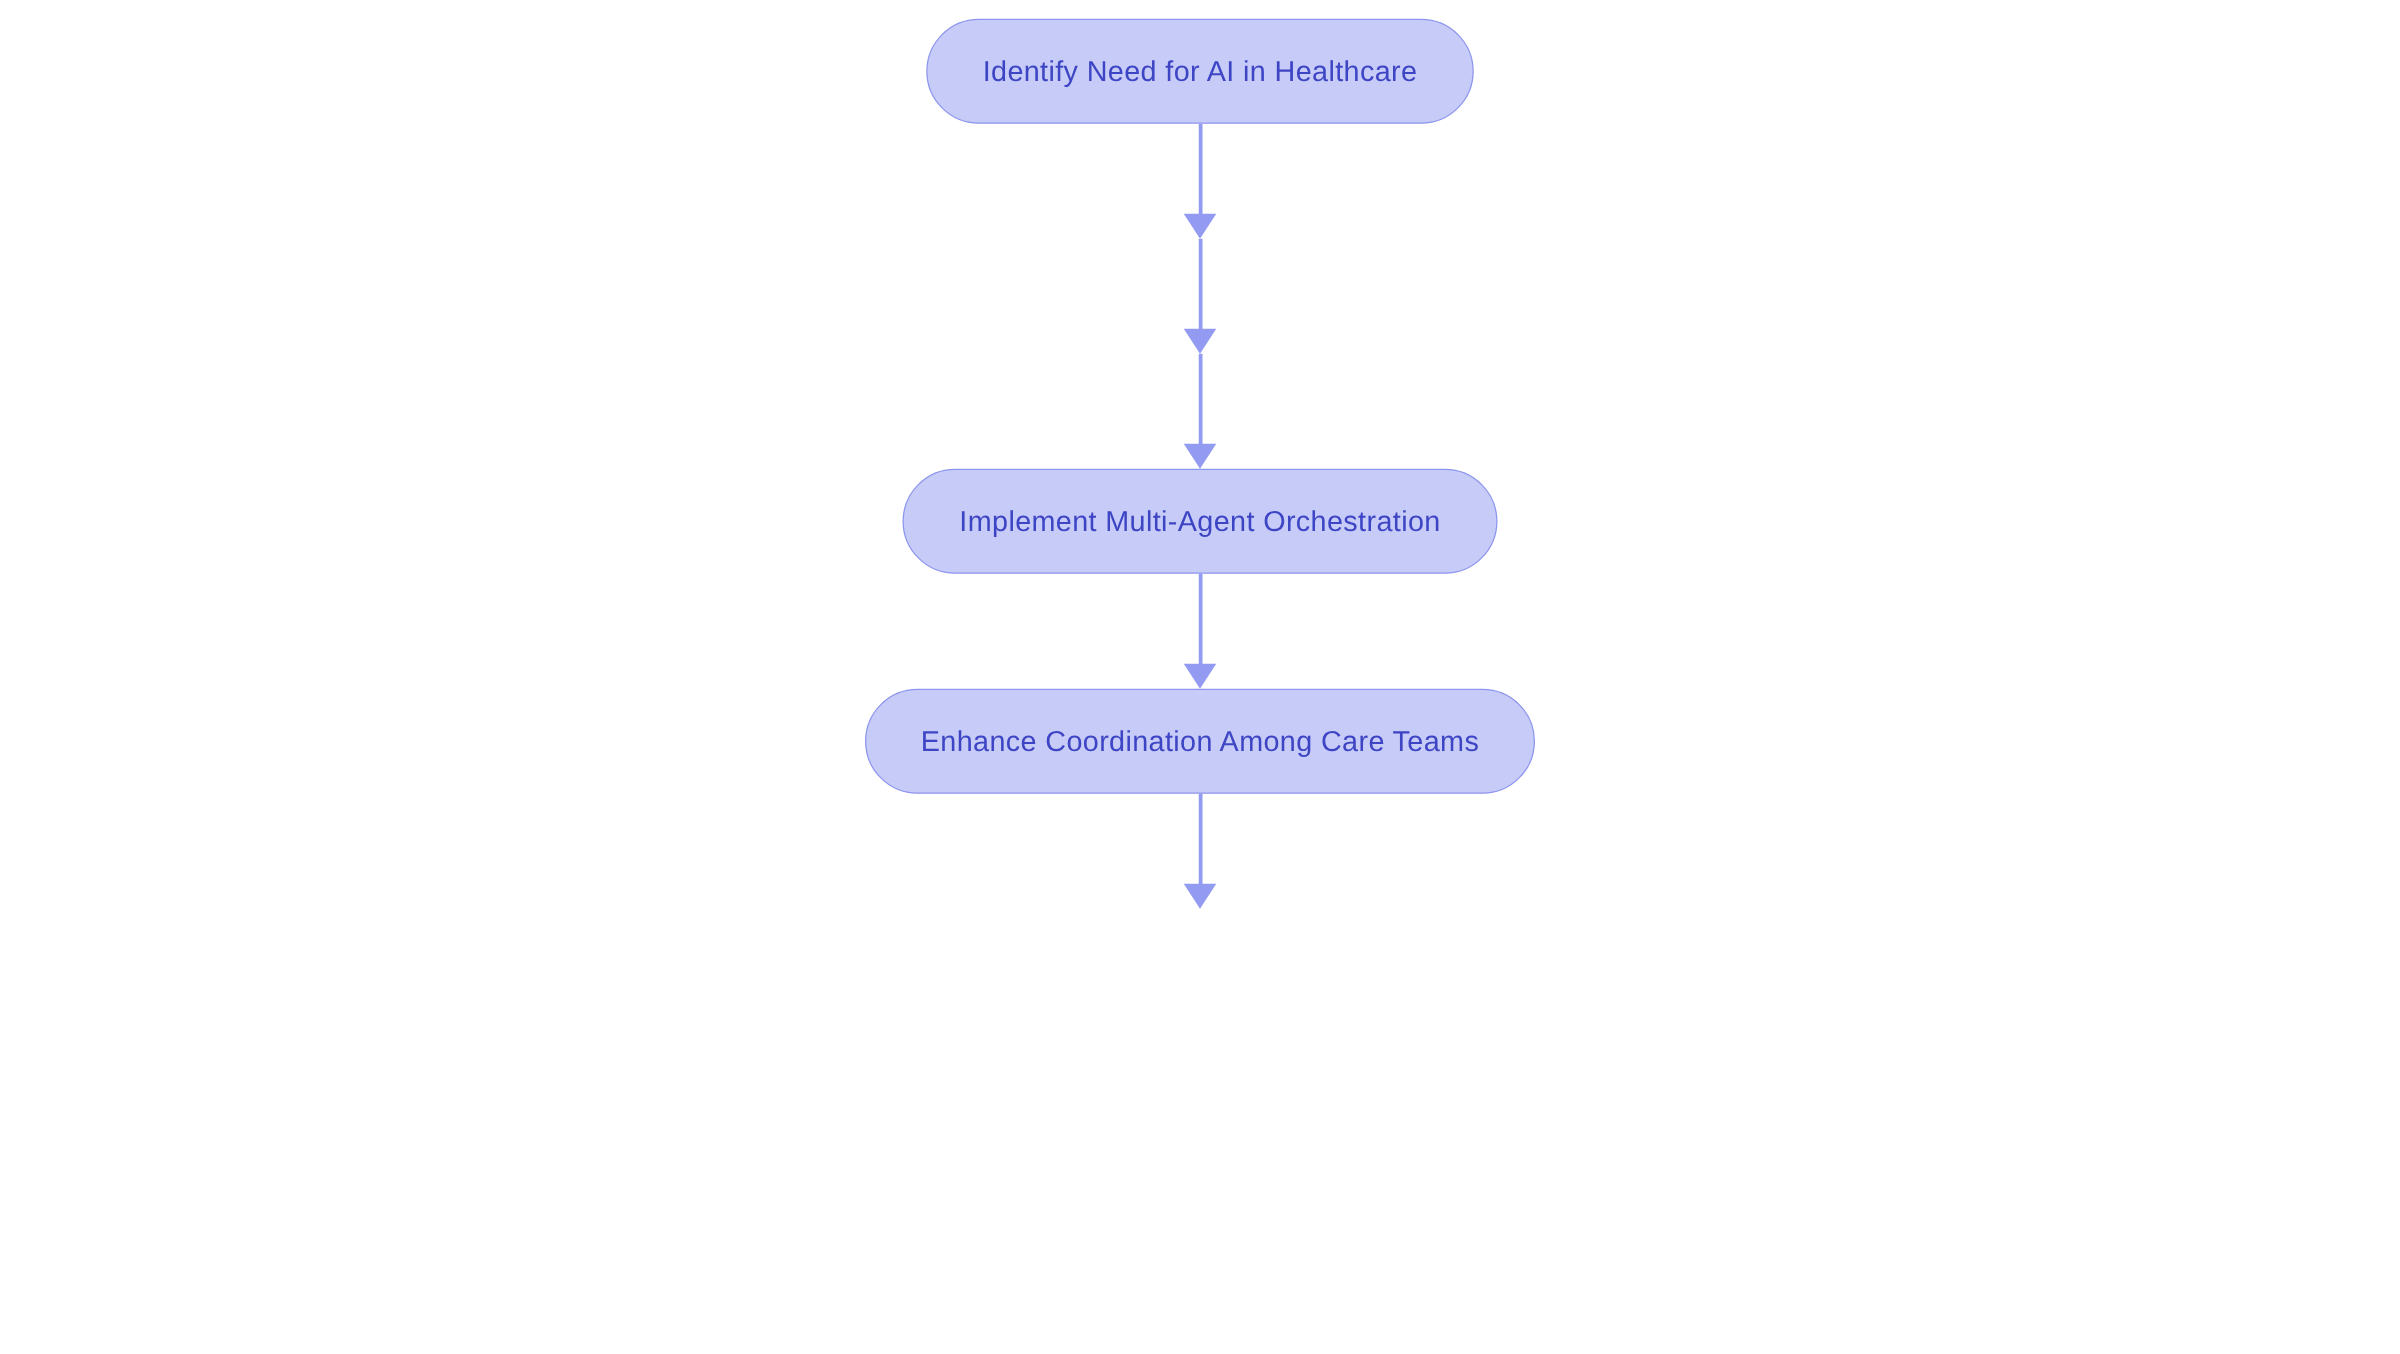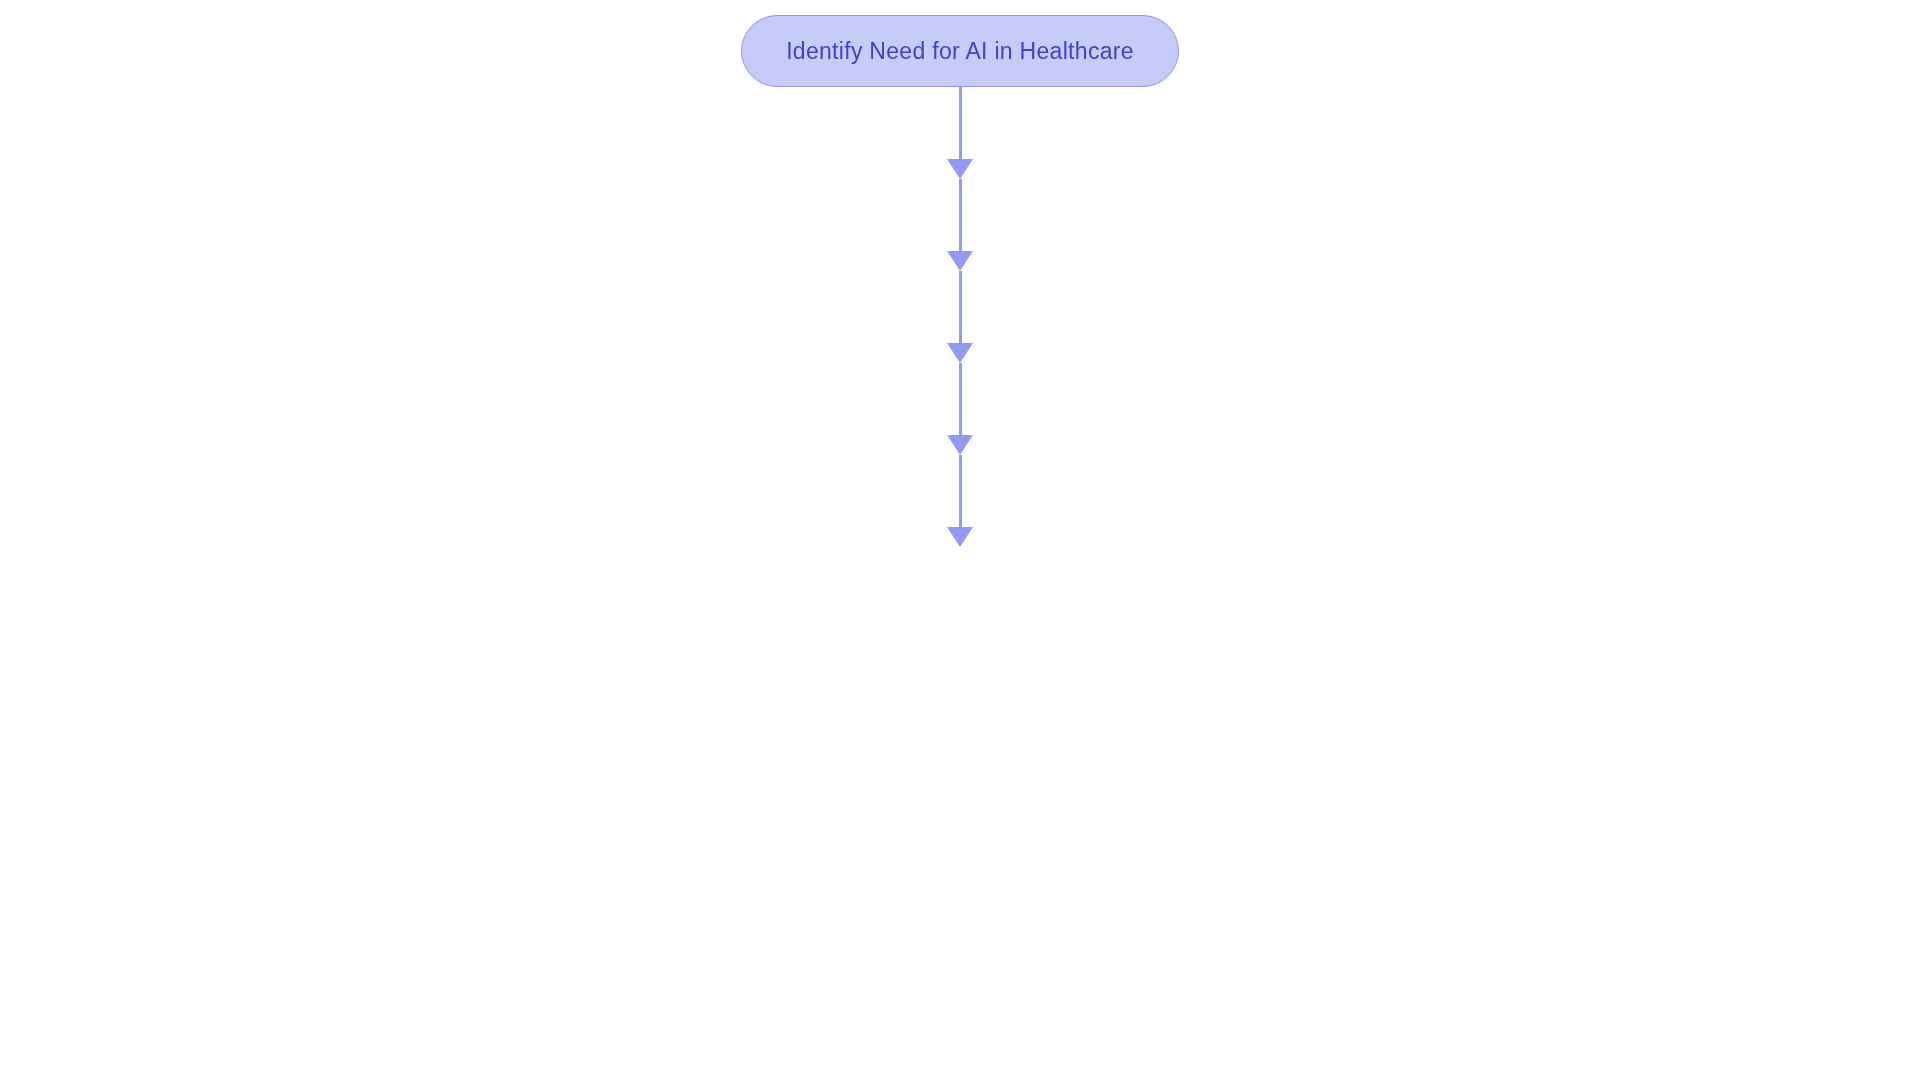--- a/index.html
+++ b/index.html
@@ -20,21 +20,21 @@
   .flowchart {
     width: 100%;
     height: 100%;
     display: flex;
     flex-direction: column;
     align-items: center;
     padding-top: 15px;
     box-sizing: border-box;
   }
   .flow-node {
-    height: 72px;
+    height: 84px;
     box-sizing: border-box;
     background: var(--node-fill);
     border: 1.5px solid var(--node-border);
     color: var(--node-text);
     border-radius: 50px;
     display: flex;
     align-items: center;
     justify-content: center;
     padding: 0 44px;
     font-size: 23px;
@@ -72,21 +72,23 @@
       <div class="head"></div>
     </div>
     <div class="connector">
       <div class="line"></div>
       <div class="head"></div>
     </div>
     <div class="connector">
       <div class="line"></div>
       <div class="head"></div>
     </div>
+    <div class="flow-node">Implement Multi-Agent Orchestration</div>
     <div class="connector">
       <div class="line"></div>
       <div class="head"></div>
     </div>
+    <div class="flow-node">Enhance Coordination Among Care Teams</div>
     <div class="connector">
       <div class="line"></div>
       <div class="head"></div>
     </div>
   </div>
 
 </body></html>

